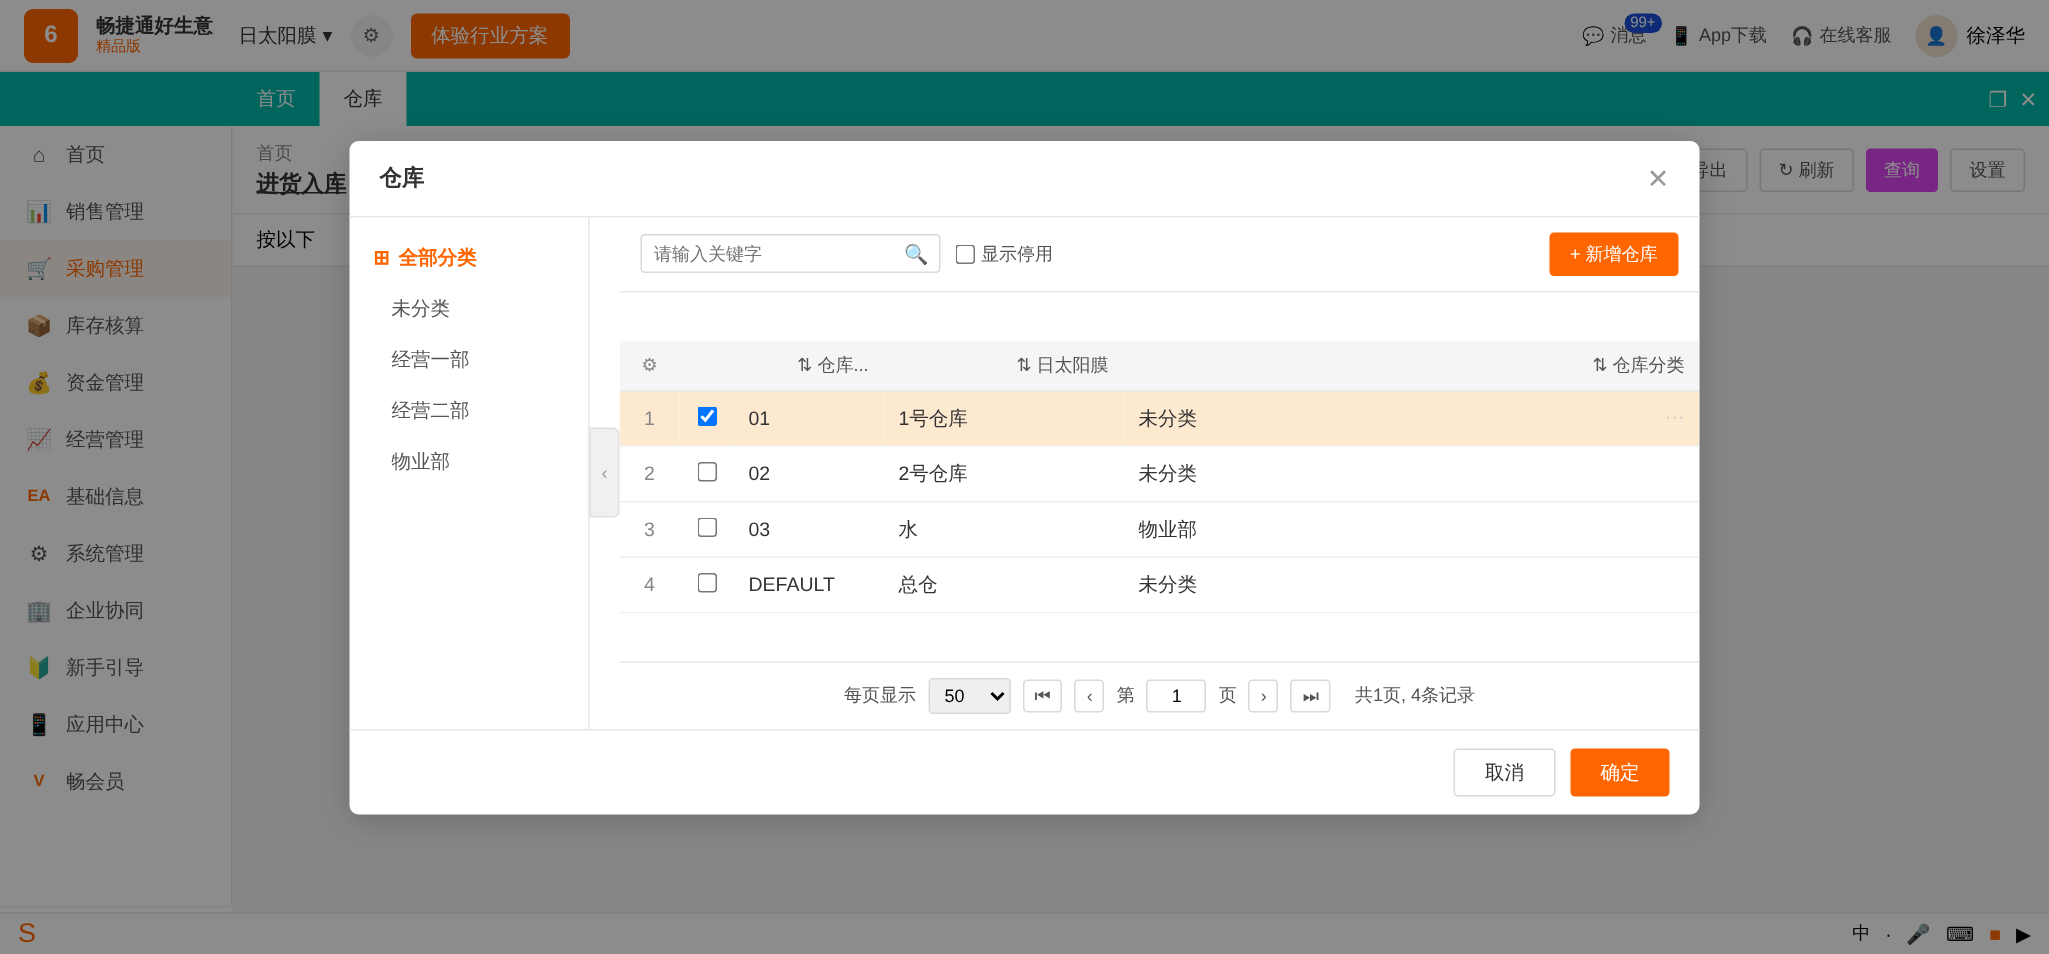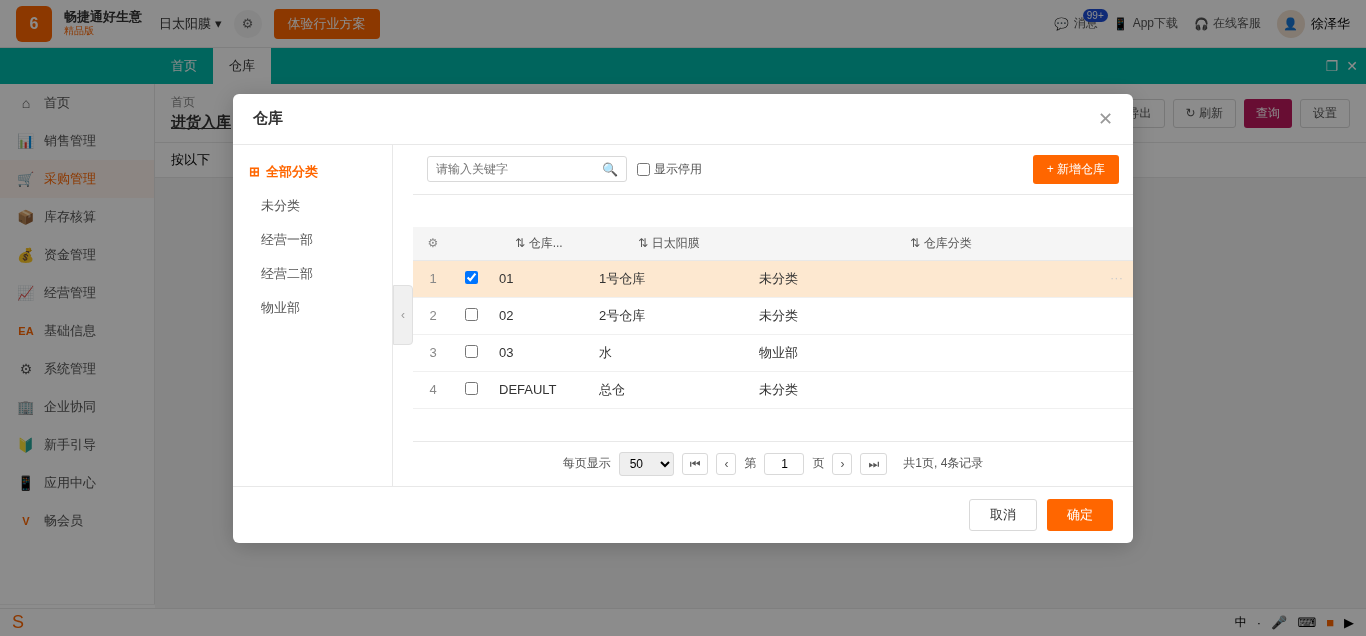--- a/index.html
+++ b/index.html
@@ -77,21 +77,21 @@
 
     
     .page-header {
       background: #fff; padding: 10px 16px;
       display: flex; align-items: center; justify-content: space-between;
       border-bottom: 1px solid #e8e8e8;
     }
     .page-title { font-size: 15px; font-weight: bold; color: #333; }
     .page-actions { display: flex; gap: 8px; }
     .btn-default { padding: 5px 12px; border: 1px solid #d9d9d9; background: #fff; border-radius: 3px; cursor: pointer; font-size: 12px; color: #555; display: flex; align-items: center; gap: 4px; }
-    .btn-orange { padding: 5px 12px; background: #be185d; color: #fff; border: none; border-radius: 3px; cursor: pointer; font-size: 12px; }
+    .btn-orange { padding: 5px 12px; background: #d946ef; color: #fff; border: none; border-radius: 3px; cursor: pointer; font-size: 12px; }
 
     
     .filter-bar { background: #fff; padding: 8px 16px; border-bottom: 1px solid #e8e8e8; display: flex; align-items: center; gap: 12px; flex-wrap: wrap; }
 
     
     .overlay {
       position: fixed; top: 0; left: 0; right: 0; bottom: 0;
       background: rgba(0,0,0,0.45);
       display: flex; align-items: center; justify-content: center;
       z-index: 1000;
@@ -163,21 +163,21 @@
     .btn-add-warehouse {
       margin-left: auto;
       background: #f60; color: #fff; border: none;
       padding: 6px 14px; border-radius: 3px; cursor: pointer; font-size: 12px;
     }
 
     
     .warehouse-table { flex: 1; overflow-y: auto; }
     table { width: 100%; border-collapse: collapse; }
     thead tr { background: #f5f5f5; }
-    thead th { padding: 8px 10px; text-align: center; font-size: 12px; color: #555; font-weight: normal; border-bottom: 1px solid #e8e8e8; }
+    thead th { padding: 8px 10px; text-align: right; font-size: 12px; color: #555; font-weight: normal; border-bottom: 1px solid #e8e8e8; }
     thead th.center { text-align: center; }
     tbody tr { border-bottom: 1px solid #f0f0f0; }
     tbody tr.selected { background: #fde8d0; }
     tbody td { padding: 9px 10px; font-size: 13px; color: #333; }
     tbody td.center { text-align: center; }
     .col-num { width: 40px; text-align: center; color: #888; }
     .col-cb { width: 36px; text-align: center; }
     .col-code { width: 100px; }
     .col-name { width: 160px; }
     .col-cat { flex: 1; }

